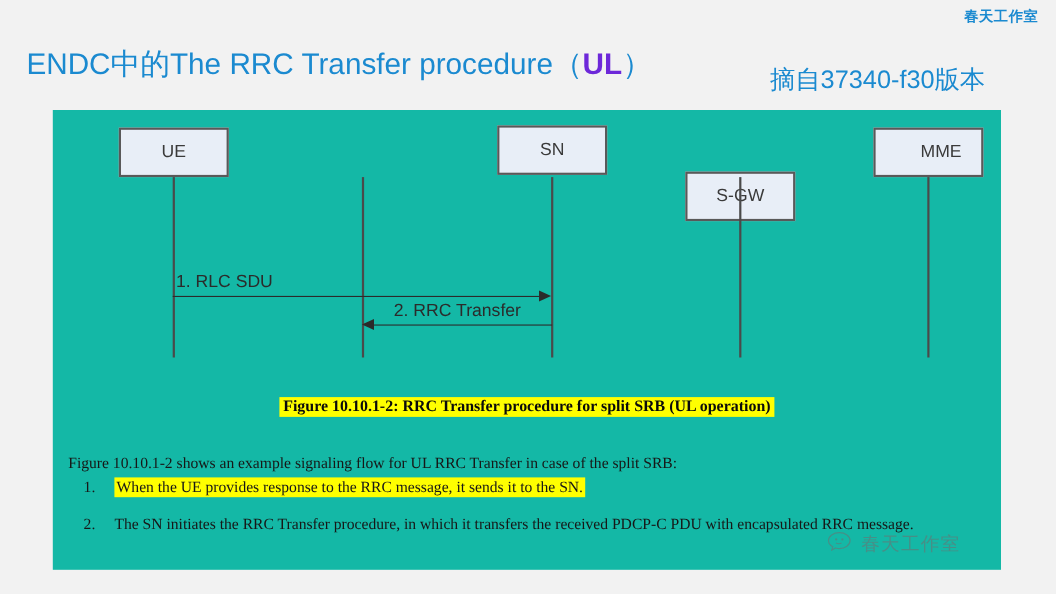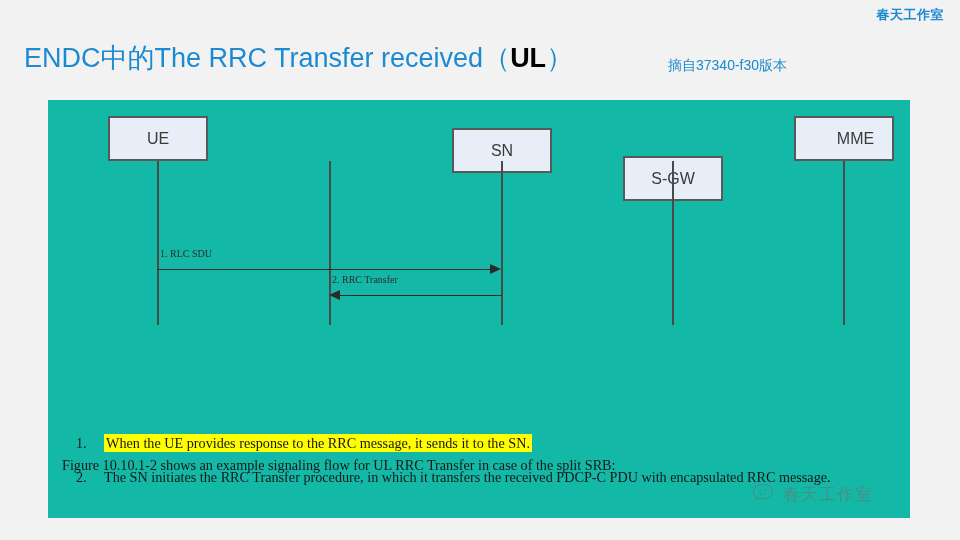--- a/index.html
+++ b/index.html
@@ -25,26 +25,26 @@
     letter-spacing: 0.5px;
   }
   #page-title {
     position: absolute;
     left: 24px; top: 40px;
     font-size: 27px;
     color: #1b8ad0;
     white-space: nowrap;
     font-weight: normal;
   }
-  #page-title .ul-red { color: #000000; font-weight: bold; }
+  #page-title .ul-red { color: #6d28d9; font-weight: bold; }
   #page-title .paren { color: #1b8ad0; }
   #source-note {
     position: absolute;
-    left: 668px; top: 57px;
-    font-size: 14px;
+    left: 700px; top: 57px;
+    font-size: 23px;
     color: #1b8ad0;
     white-space: nowrap;
   }
 
   
   #doc-panel {
     position: absolute;
     left: 48px; top: 100px;
     width: 862px; height: 418px;
     background: #14b8a6;
@@ -73,24 +73,24 @@
     width: 2px;
     background: #4a4a4a;
   }
   .msg-line {
     position: absolute;
     height: 1px;
     background: #2b2b2b;
   }
   .msg-label {
     position: absolute;
-    font-size: 10px;
+    font-size: 16px;
     color: #2b2b2b;
     white-space: nowrap;
-    font-family: Liberation Serif, serif;
+    font-family: Liberation Sans, sans-serif;
   }
   .arrow-head-right {
     position: absolute;
     width: 0; height: 0;
     border-top: 5px solid transparent;
     border-bottom: 5px solid transparent;
     border-left: 11px solid #2b2b2b;
   }
   .arrow-head-left {
     position: absolute;
@@ -117,21 +117,21 @@
   }
 
   
   .body-text {
     position: absolute;
     font-family: "Liberation Serif", serif;
     color: #171717;
     font-size: 14.2px;
     line-height: 1.32;
   }
-  #intro-line { left: 14px; top: 312px; width: 820px; margin-top: 44px; }
+  #intro-line { left: 14px; top: 312px; width: 820px; }
   #list-item-1 {
     left: 28px; top: 334px; width: 700px;
   }
   #list-item-1 .hl {
     background: #ffff00;
     padding: 1px 2px;
   }
   .li-row { display: flex; }
   .li-num { width: 28px; flex: 0 0 28px; }
   .li-txt { flex: 1; }
@@ -156,56 +156,57 @@
     font-family: "Liberation Sans", sans-serif;
   }
 </style>
 </head>
 <body>
 
 <div id="slide">
 
   <div id="brand-top">春天工作室</div>
 
-  <h1 id="page-title"><span>ENDC中的The RRC Transfer received</span><span class="paren">（</span><span class="ul-red">UL</span><span class="paren">）</span></h1>
+  <h1 id="page-title"><span>ENDC中的The RRC Transfer procedure</span><span class="paren">（</span><span class="ul-red">UL</span><span class="paren">）</span></h1>
 
   <div id="source-note">摘自37340-f30版本</div>
 
   <div id="doc-panel">
 
     <div id="seq-diagram">
 
       <div class="node-box" style="left:60px;  top:16px;">
           <span>UE</span>
         </div>
-      <div class="node-box" style="left:404px; top:28px;">
+      <div class="node-box" style="left:404px; top:14px;">
           <span>SN</span>
         </div>
       <div class="node-box" style="left:575px; top:16px;margin-top:40px;">
           <span>S-GW</span>
         </div>
       <div class="node-box" style="left:746px; top:16px;padding-left:23px;">
           <span>MME</span>
         </div>
 
       <div class="lifeline" style="left:109px; top:61px; height:164px;"></div>
       <div class="lifeline" style="left:281px; top:61px; height:164px;"></div>
       <div class="lifeline" style="left:453px; top:61px; height:164px;"></div>
       <div class="lifeline" style="left:624px; top:61px; height:164px;"></div>
       <div class="lifeline" style="left:795px; top:61px; height:164px;"></div>
 
       <div class="msg-label" style="left:112px; top:148px;">1. RLC SDU</div>
       <div class="msg-line" style="left:109px; top:169px; width:334px;"></div>
       <div class="arrow-head-right" style="left:442px; top:164px;"></div>
 
-      <div class="msg-label" style="left:284px; top:174px;">2. RRC Transfer</div>
+      <div class="msg-label" style="left:284px; top:174px;padding-left:26px;">2. RRC Transfer</div>
       <div class="msg-line" style="left:292px; top:195px; width:162px;"></div>
       <div class="arrow-head-left" style="left:281px; top:190px;"></div>
     </div>
 
+    <div id="figure-caption"><span class="hl">Figure 10.10.1-2: RRC Transfer procedure for split SRB (UL operation)</span></div>
 
     <div class="body-text" id="intro-line">Figure 10.10.1-2 shows an example signaling flow for UL RRC Transfer in case of the split SRB:</div>
 
     <div class="body-text" id="list-item-1">
       <div class="li-row">
         <span class="li-num">1.</span>
         <span class="li-txt"><span class="hl">When the UE provides response to the RRC message, it sends it to the SN.</span></span>
       </div>
     </div>
 

